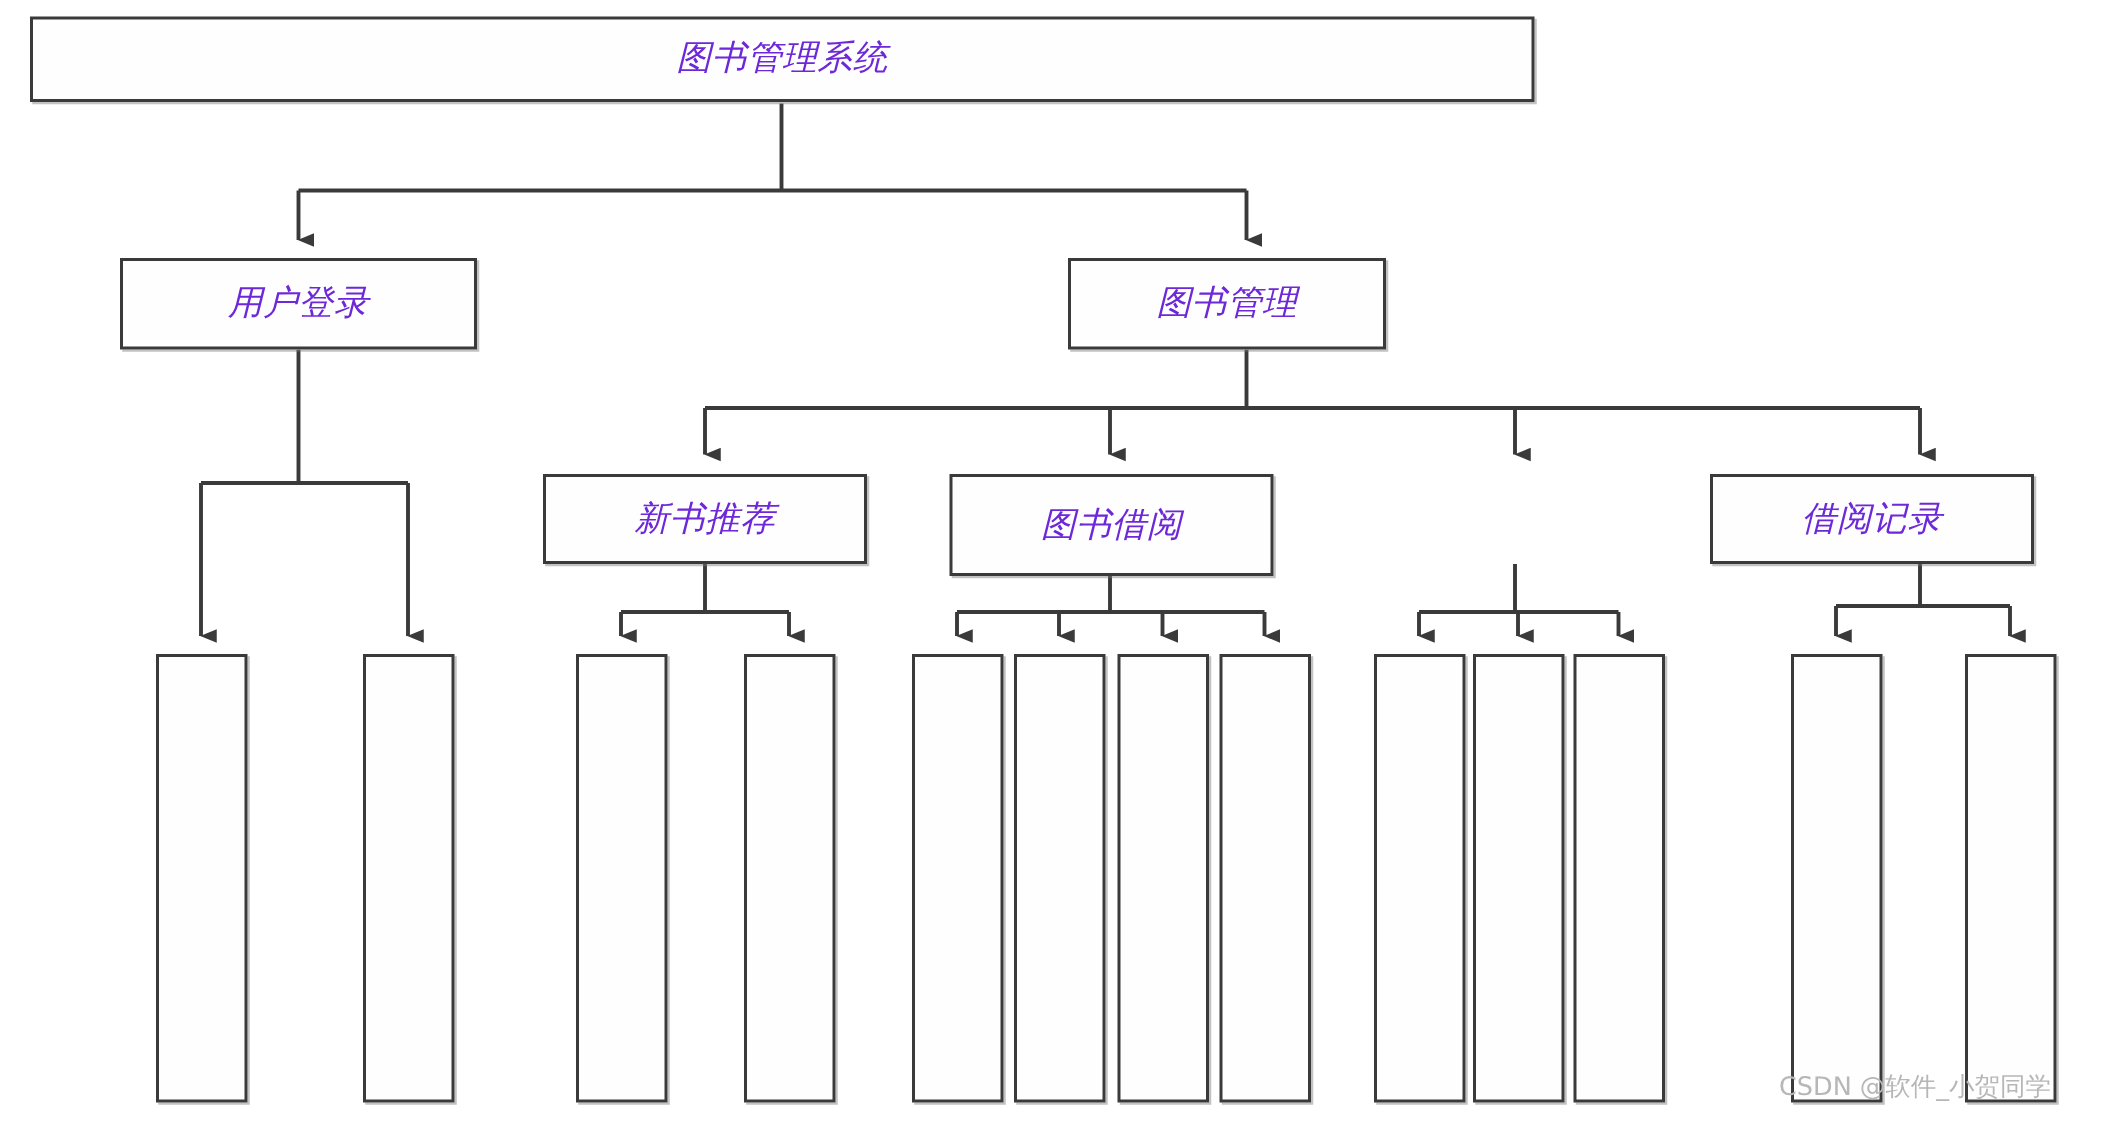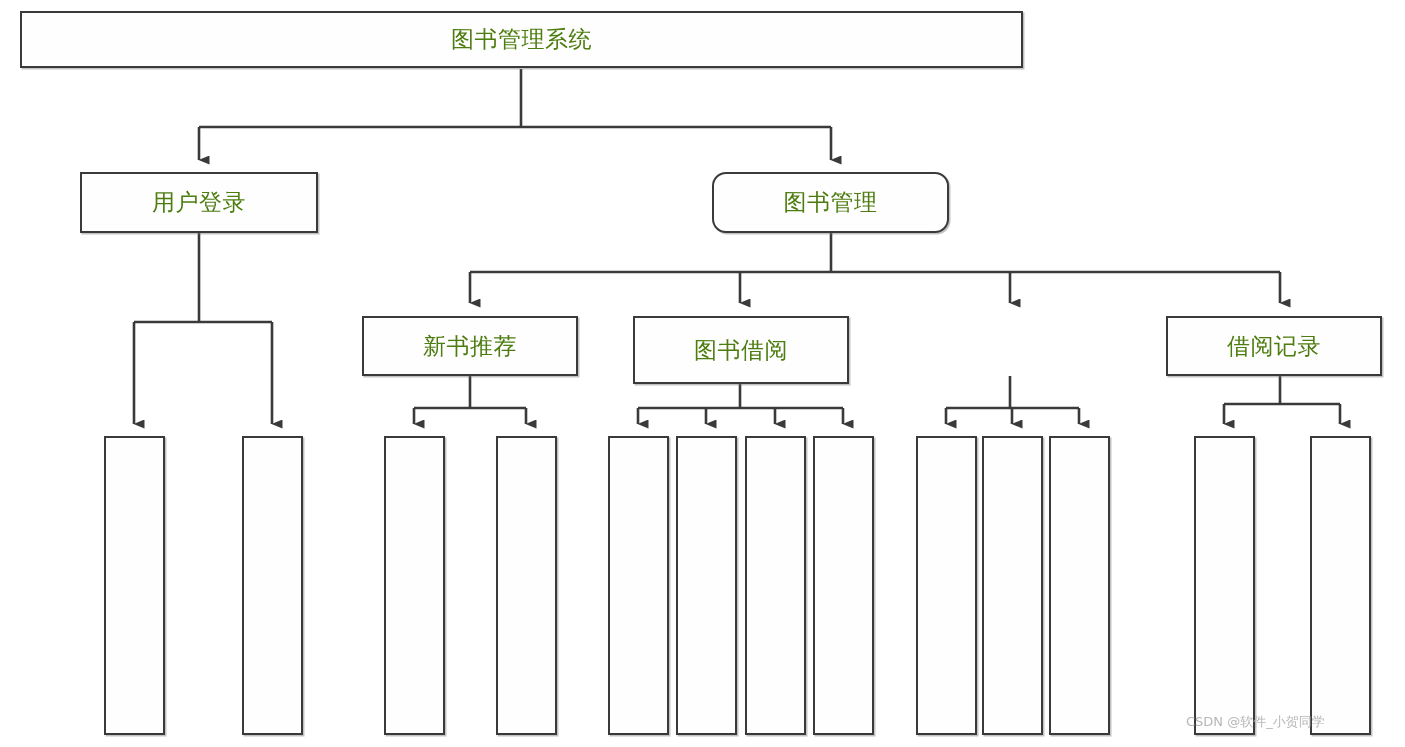--- a/index.html
+++ b/index.html
@@ -30,24 +30,25 @@
     position: absolute;
     box-sizing: border-box;
     background: #fefefe;
     border: 2.5px solid #3a3a3a;
     display: flex;
     align-items: center;
     justify-content: center;
     box-shadow: 1.5px 1.5px 0 rgba(120,120,120,0.45);
   }
   .node .lbl {
-    color: #4d7c0f;
+    color: #6d28d9;
     line-height: 1.06;
     text-align: center;
     letter-spacing: 0.5px;
+    font-style: italic;
   }
   .node.horiz .lbl {
     font-size: 23px;
   }
   .node.vert {
     align-items: center;
   }
   .node.vert .lbl {
     writing-mode: vertical-rl;
     text-orientation: upright;
@@ -58,21 +59,21 @@
     overflow: hidden;
   }
   .node.vert .lbl.tight {
     font-size: 24px;
     letter-spacing: 0px;
   }
   .watermark {
     position: absolute;
     left: 1186px;
     top: 713px;
-    font-size: 13px;
+    font-size: 17px;
     color: #b7b7b7;
     white-space: nowrap;
     font-family: "DejaVu Sans", "Liberation Sans", sans-serif;
   }
 </style>
 </head>
 <body>
 
 <div id="canvas">
 
@@ -126,31 +127,31 @@
     </g>
   </svg>
 
   <div class="node horiz" style="left:20px; top:11px; width:1003px; height:57px;">
     <span class="lbl">图书管理系统</span>
   </div>
 
   <div class="node horiz" style="left:80px; top:172px; width:238px; height:61px;">
     <span class="lbl">用户登录</span>
   </div>
-  <div class="node horiz" style="left:712px; top:172px; width:237px; height:61px;border-radius:14px;">
+  <div class="node horiz" style="left:712px; top:172px; width:212px; height:61px;">
     <span class="lbl">图书管理</span>
   </div>
 
   <div class="node horiz" style="left:362px; top:316px; width:216px; height:60px;">
     <span class="lbl">新书推荐</span>
   </div>
   <div class="node horiz" style="left:633px; top:316px; width:216px; height:68px;">
     <span class="lbl">图书借阅</span>
   </div>
-  <div class="node horiz" style="left:1166px; top:316px; width:216px; height:60px;">
+  <div class="node horiz" style="left:1140px; top:316px; width:216px; height:60px;">
     <span class="lbl">借阅记录</span>
   </div>
 
   <div class="node vert" style="left:104px; top:436px; width:61px; height:299px;">
     <span class="lbl">用户登录</span>
   </div>
   <div class="node vert" style="left:242px; top:436px; width:61px; height:299px;">
     <span class="lbl">注销登录</span>
   </div>
 

